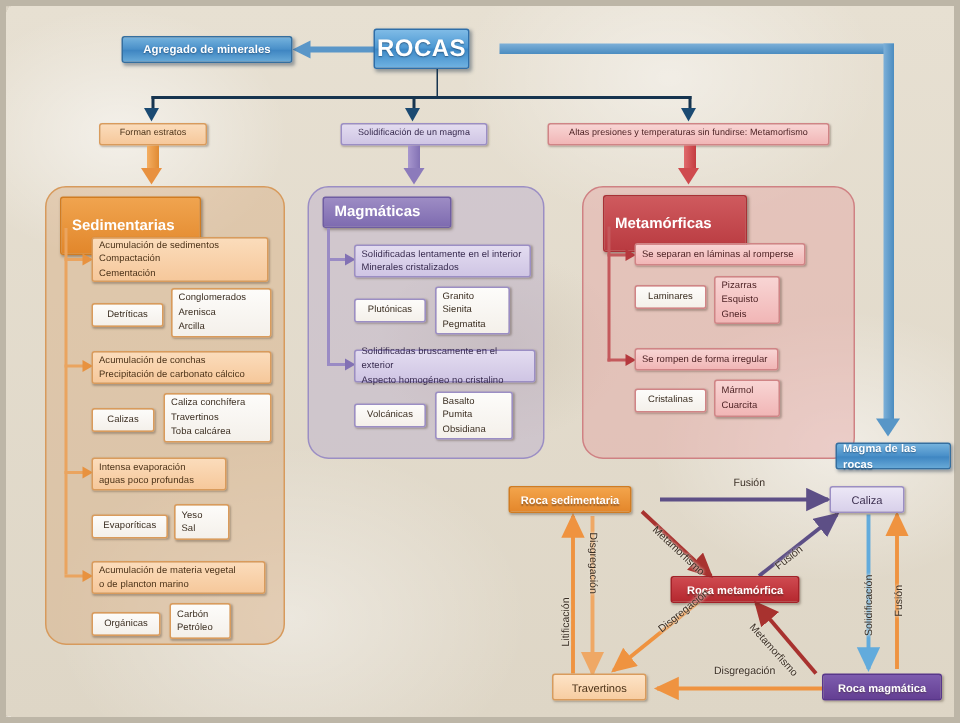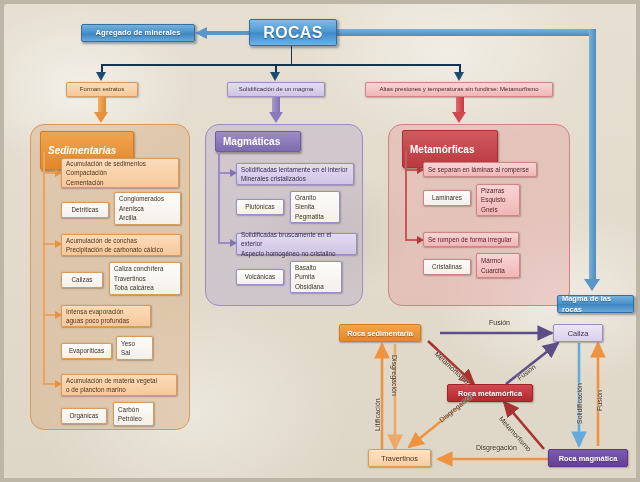--- a/index.html
+++ b/index.html
@@ -43,21 +43,21 @@
   .title-chip{
     position:absolute;box-sizing:border-box;
     display:flex;align-items:center;padding-left:7px;
     color:#fff;font-weight:bold;font-size:10px;
     border-radius:2px;
     box-shadow:1px 1.2px 2px rgba(60,45,30,.4);
   }
 
   
   #rocas{
-    position:absolute;left:243px;top:13px;width:88px;height:27px;
+    position:absolute;left:243px;top:13px;width:64px;height:27px;
     display:flex;align-items:center;justify-content:center;
     color:#fff;font-size:16px;font-weight:bold;letter-spacing:.3px;
     border:1px solid #2f6ea8;border-radius:2px;
     background:linear-gradient(#7fbbe6 0%,#4f9ad4 46%,#3e8ac8 52%,#6fb2e2 100%);
     text-shadow:0 1px 1px rgba(25,60,95,.65);
     box-shadow:1.4px 1.6px 2.6px rgba(40,60,80,.45);
   }
   #agregado{
     left:75px;top:18px;width:114px;height:18px;
     color:#fff;font-size:7.6px;font-weight:bold;
@@ -154,21 +154,21 @@
   <div class="arrowhead" style="left:88px;top:106px;border-left:7.5px solid transparent;border-right:7.5px solid transparent;border-top:11px solid #e89140;"></div>
 
   <div class="ln abs" style="left:266px;top:91px;width:8px;height:16px;background:linear-gradient(90deg,#a897ce,#8271b4);"></div>
   <div class="arrowhead" style="left:262.5px;top:106px;border-left:7.5px solid transparent;border-right:7.5px solid transparent;border-top:11px solid #8c7bbb;"></div>
 
   <div class="ln abs" style="left:449.5px;top:91px;width:8px;height:16px;background:linear-gradient(90deg,#e06a6c,#c43b40);"></div>
   <div class="arrowhead" style="left:446px;top:106px;border-left:7.5px solid transparent;border-right:7.5px solid transparent;border-top:11px solid #cf4a4e;"></div>
 
   <div class="panel" id="panel-sed"></div>
 
-  <div class="title-chip sed-chip" style="left:34px;top:125px;width:94px;height:39px;font-style:italic;">Sedimentarias</div>
+  <div class="title-chip sed-chip" style="left:34px;top:125px;width:94px;height:39px;">Sedimentarias</div>
 
   <div class="ln abs" style="left:37px;top:146px;width:2px;height:231px;background:#eaa45f;"></div>
 
   <div class="ln abs" style="left:37px;top:166px;width:13px;height:2px;background:#eaa45f;"></div>
   <div class="arrowhead" style="left:49px;top:163px;border-top:4px solid transparent;border-bottom:4px solid transparent;border-left:7px solid #e8923f;"></div>
   <div class="ln abs" style="left:37px;top:237px;width:13px;height:2px;background:#eaa45f;"></div>
   <div class="arrowhead" style="left:49px;top:234px;border-top:4px solid transparent;border-bottom:4px solid transparent;border-left:7px solid #e8923f;"></div>
   <div class="ln abs" style="left:37px;top:308px;width:13px;height:2px;background:#eaa45f;"></div>
   <div class="arrowhead" style="left:49px;top:305px;border-top:4px solid transparent;border-bottom:4px solid transparent;border-left:7px solid #e8923f;"></div>
   <div class="ln abs" style="left:37px;top:377px;width:13px;height:2px;background:#eaa45f;"></div>

